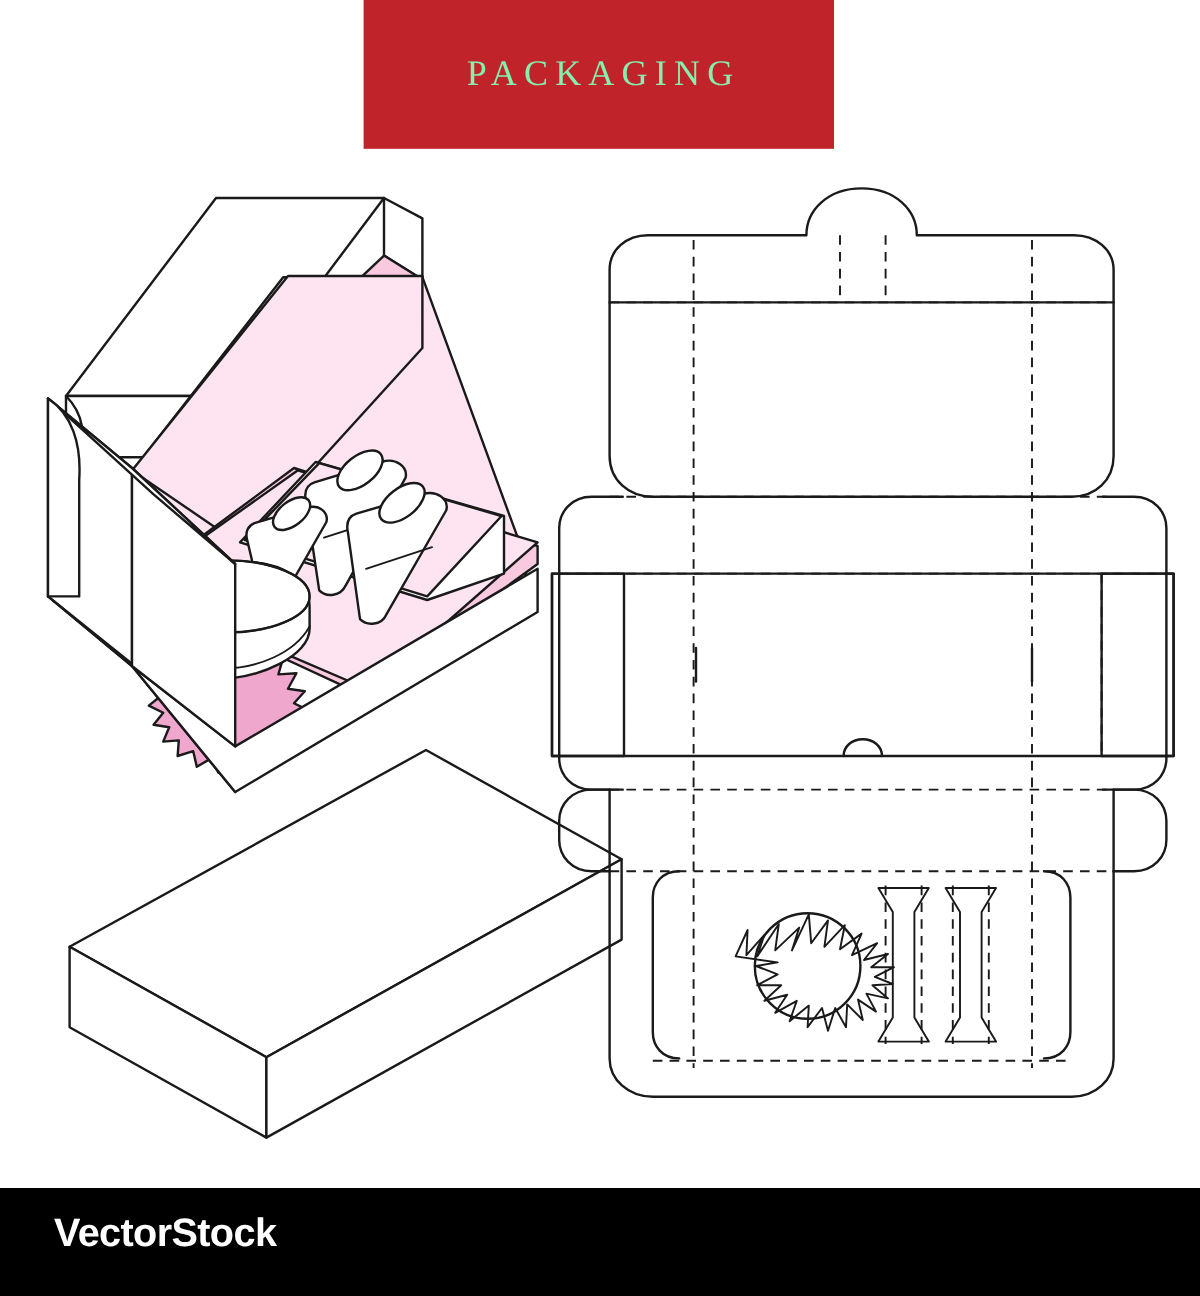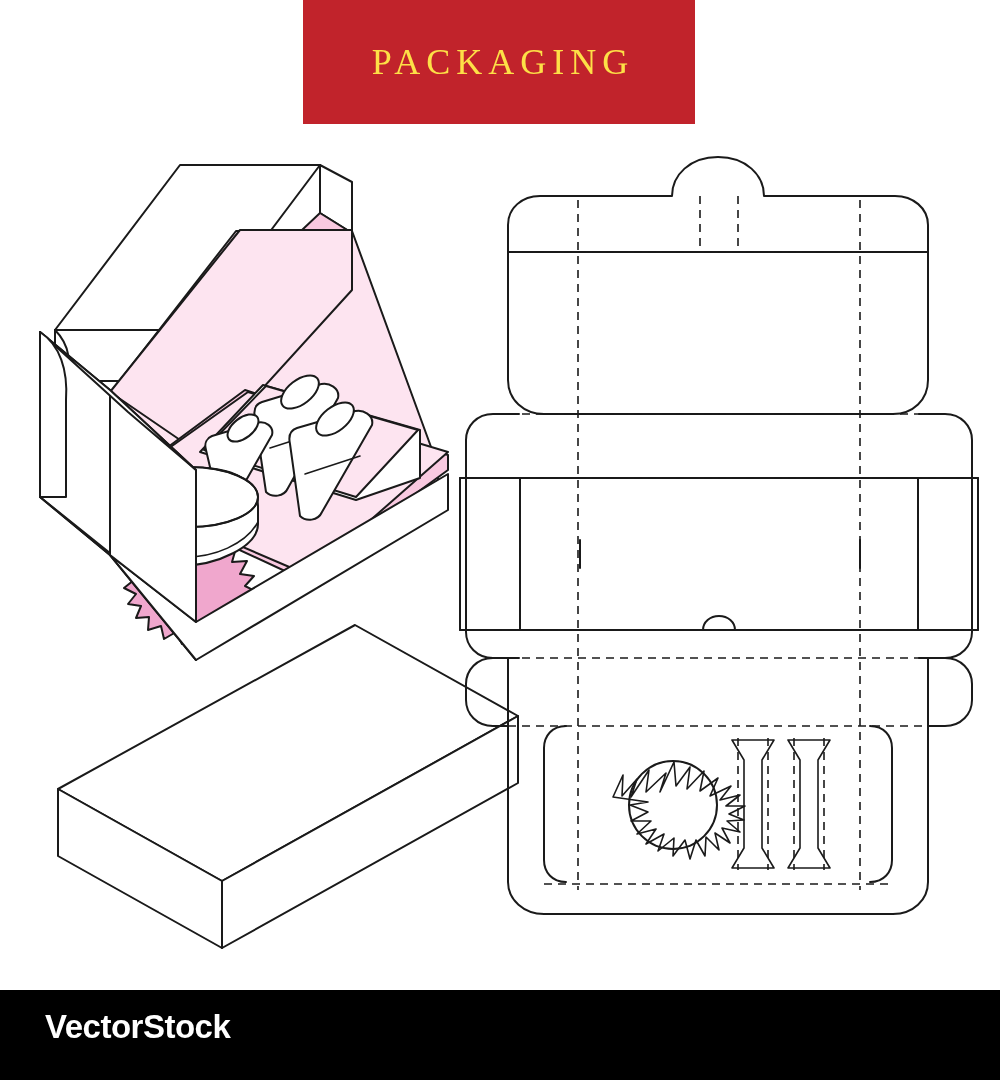--- a/index.html
+++ b/index.html
@@ -11,22 +11,22 @@
   #stage{position:absolute;left:0;top:0;width:1000px;height:1080px;}
 
   
   .banner{
     position:absolute;left:303px;top:0;width:392px;height:124px;
     background:#c1232b;
   }
   .banner-text{
     position:absolute;left:0;top:0;width:400px;height:124px;
     display:flex;align-items:center;justify-content:center;
-    color:#fde047;font-family:"Liberation Serif", serif;
-    font-size:36px;letter-spacing:6px;font-weight:400;
+    color:#86efac;font-family:"Liberation Serif", serif;
+    font-size:30px;letter-spacing:6px;font-weight:400;
   }
 
   
   .art{position:absolute;left:0;top:0;width:1000px;height:990px;}
 
   
   .footer{
     position:absolute;left:0;top:990px;width:1000px;height:90px;
     background:#000000;
   }

